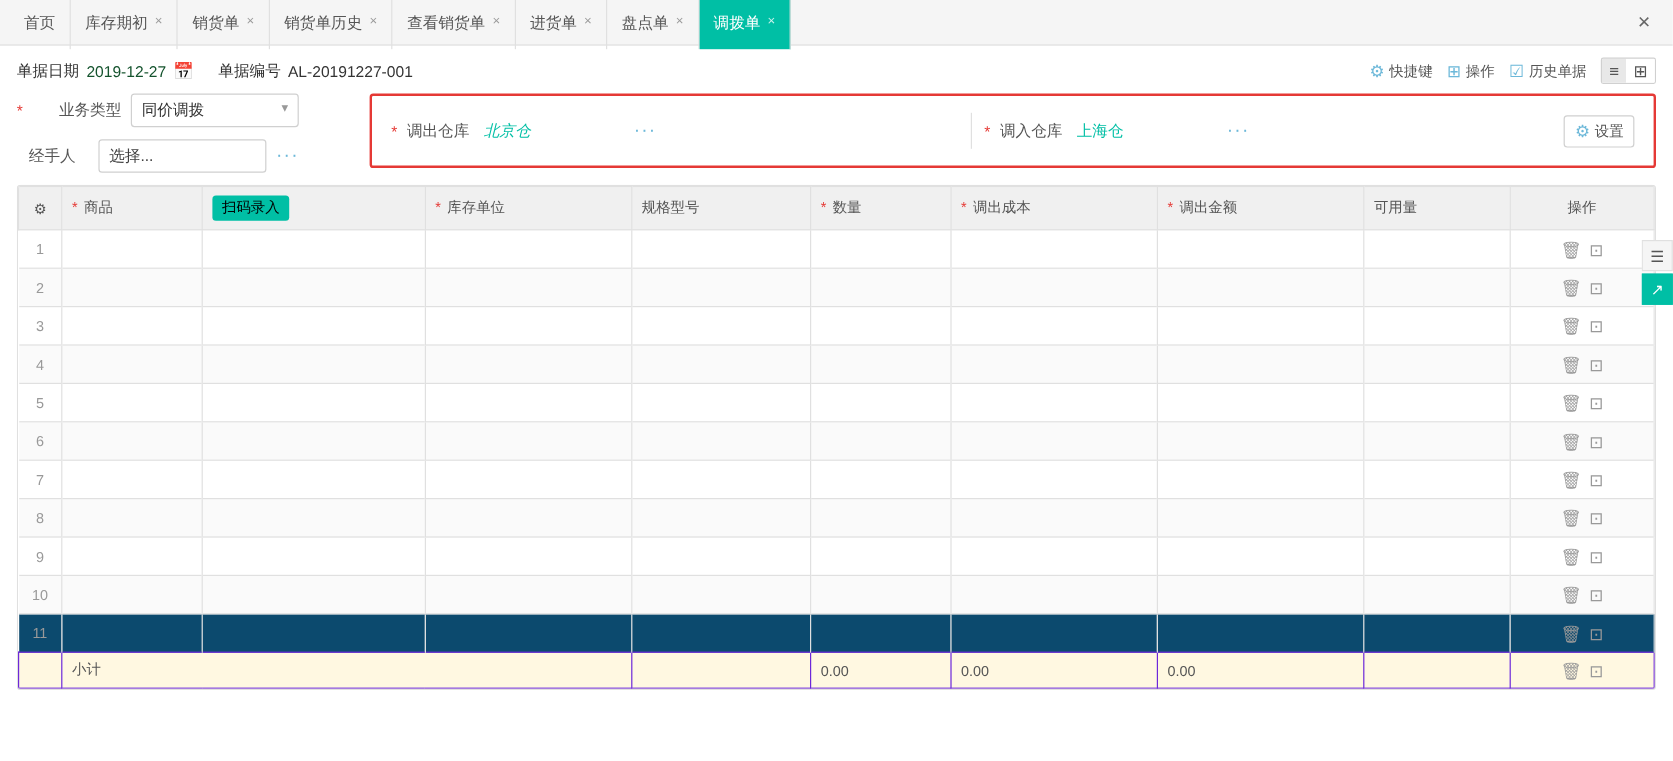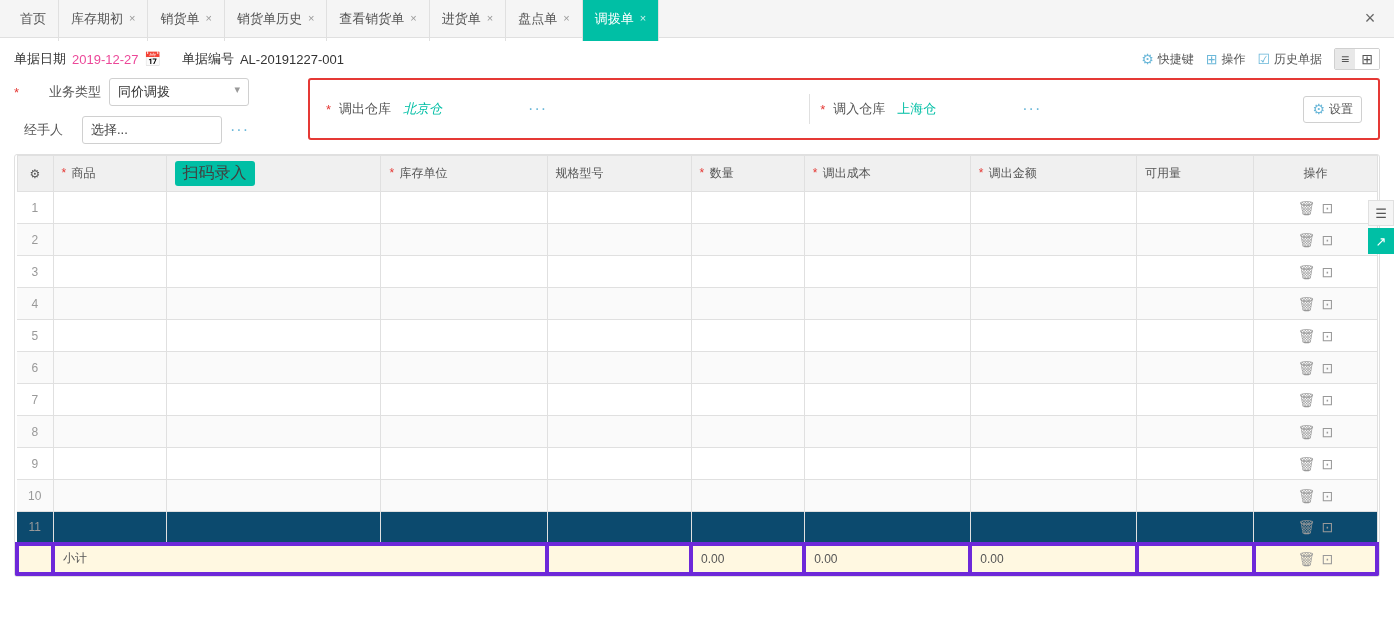--- a/index.html
+++ b/index.html
@@ -207,45 +207,45 @@
     .data-table tbody td.row-num {
       text-align: center;
       color: #999;
       width: 36px;
     }
     .data-table tfoot tr {
       background: #fff8e1;
       height: 30px;
     }
     .data-table tfoot td {
-      border: 4px solid #6d28d9;
+      border: 1px solid #6d28d9;
       padding: 0 8px;
       font-size: 12px;
       color: #555;
     }
 
     
     .row-actions {
       display: flex; align-items: center; gap: 6px;
       justify-content: center;
     }
     .row-actions .action-icon {
       cursor: pointer;
       color: #999;
       font-size: 14px;
     }
 
     
     .scan-btn {
       background: #00bfa5;
-      color: #404040;
+      color: #000000;
       border: none;
       border-radius: 3px;
       padding: 2px 8px;
-      font-size: 16px;
+      font-size: 12px;
       cursor: pointer;
       white-space: nowrap;
       font-family: Liberation Mono, monospace;
     }
 
     
     .scroll-area {
       overflow-x: auto;
       overflow-y: auto;
       max-height: calc(100vh - 200px);
@@ -313,21 +313,21 @@
   <div class="tab-bar-close">
     <span>×</span>
   </div>
 </div>
 
 <div class="main-content">
 
   <div class="header-row" style="margin-bottom:8px;">
     <div class="header-field">
       <span>单据日期</span>
-      <span style="color:#ec4899;">2019-12-27</span>
+      <span style="color:#14532d;">2019-12-27</span>
       <span class="calendar-icon">📅</span>
     </div>
     <div class="header-field">
       <span>单据编号</span>
       <span>AL-20191227-001</span>
     </div>
     <div class="header-actions">
       <div class="header-action-item">
         <span class="icon">⚙</span>
         <span>快捷键</span>

